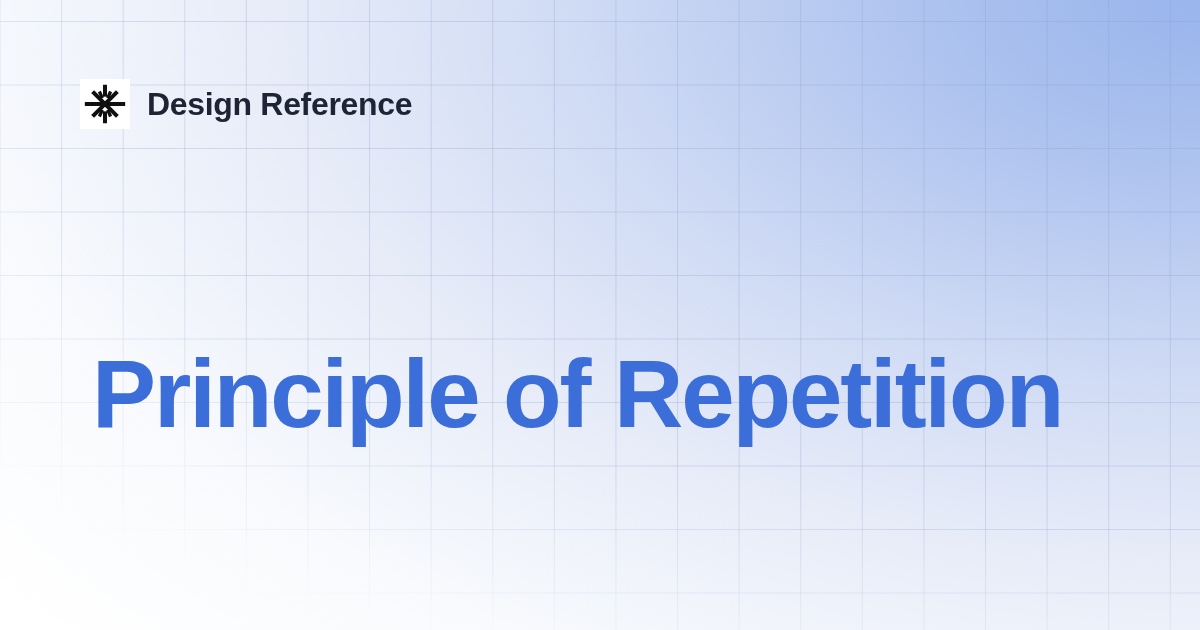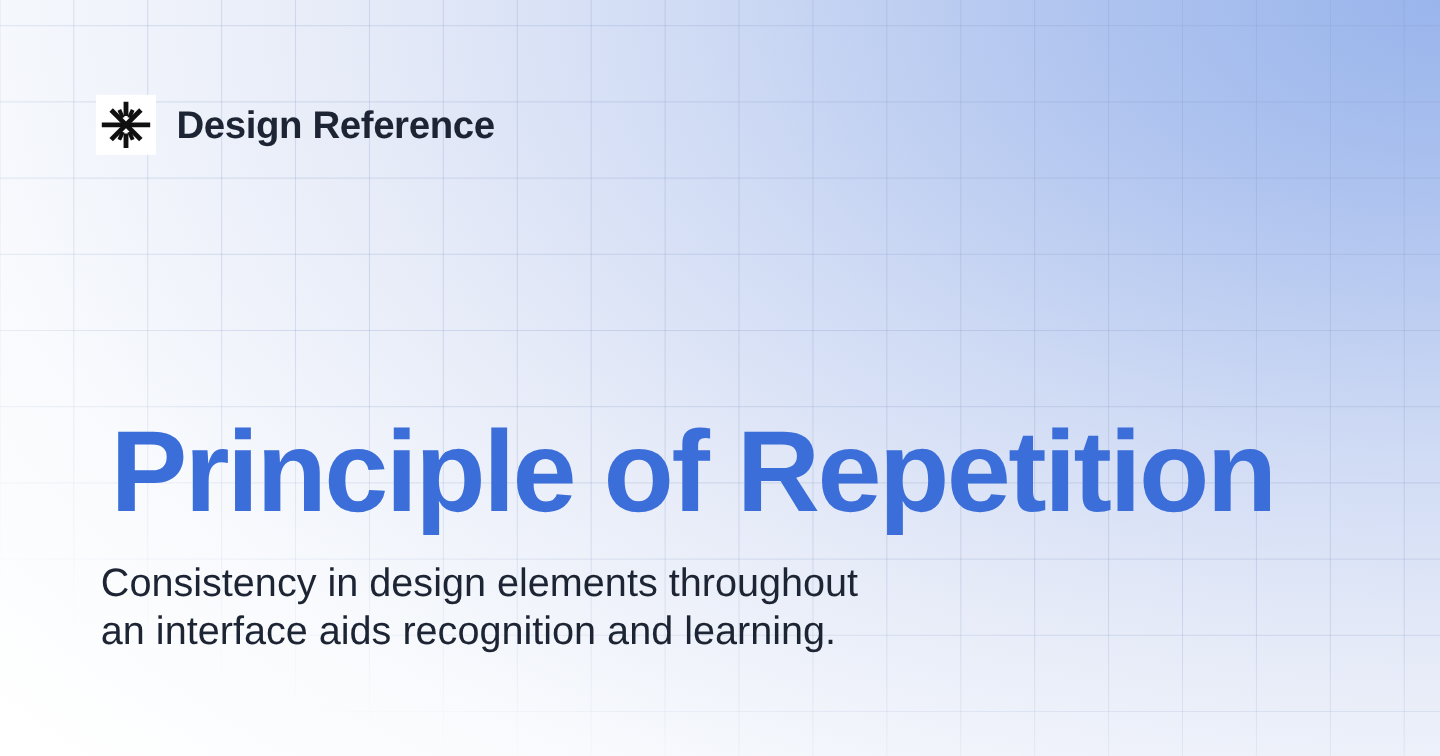--- a/index.html
+++ b/index.html
@@ -121,18 +121,14 @@
           <path d="M17.9 37.6 L21.1 30.4"></path>
           <path d="M30.1 37.6 L26.9 30.4"></path>
         </g>
       </svg>
     </span>
     <span class="brand-name">Design Reference</span>
   </header>
 
   <h1 class="hero-title">Principle of Repetition</h1>
 
-  <p class="hero-subtitle">
-    <span>Consistency in design elements throughout</span>
-    <span>an interface aids recognition and learning.</span>
-  </p>
 
 </div>
 
 </body></html>

